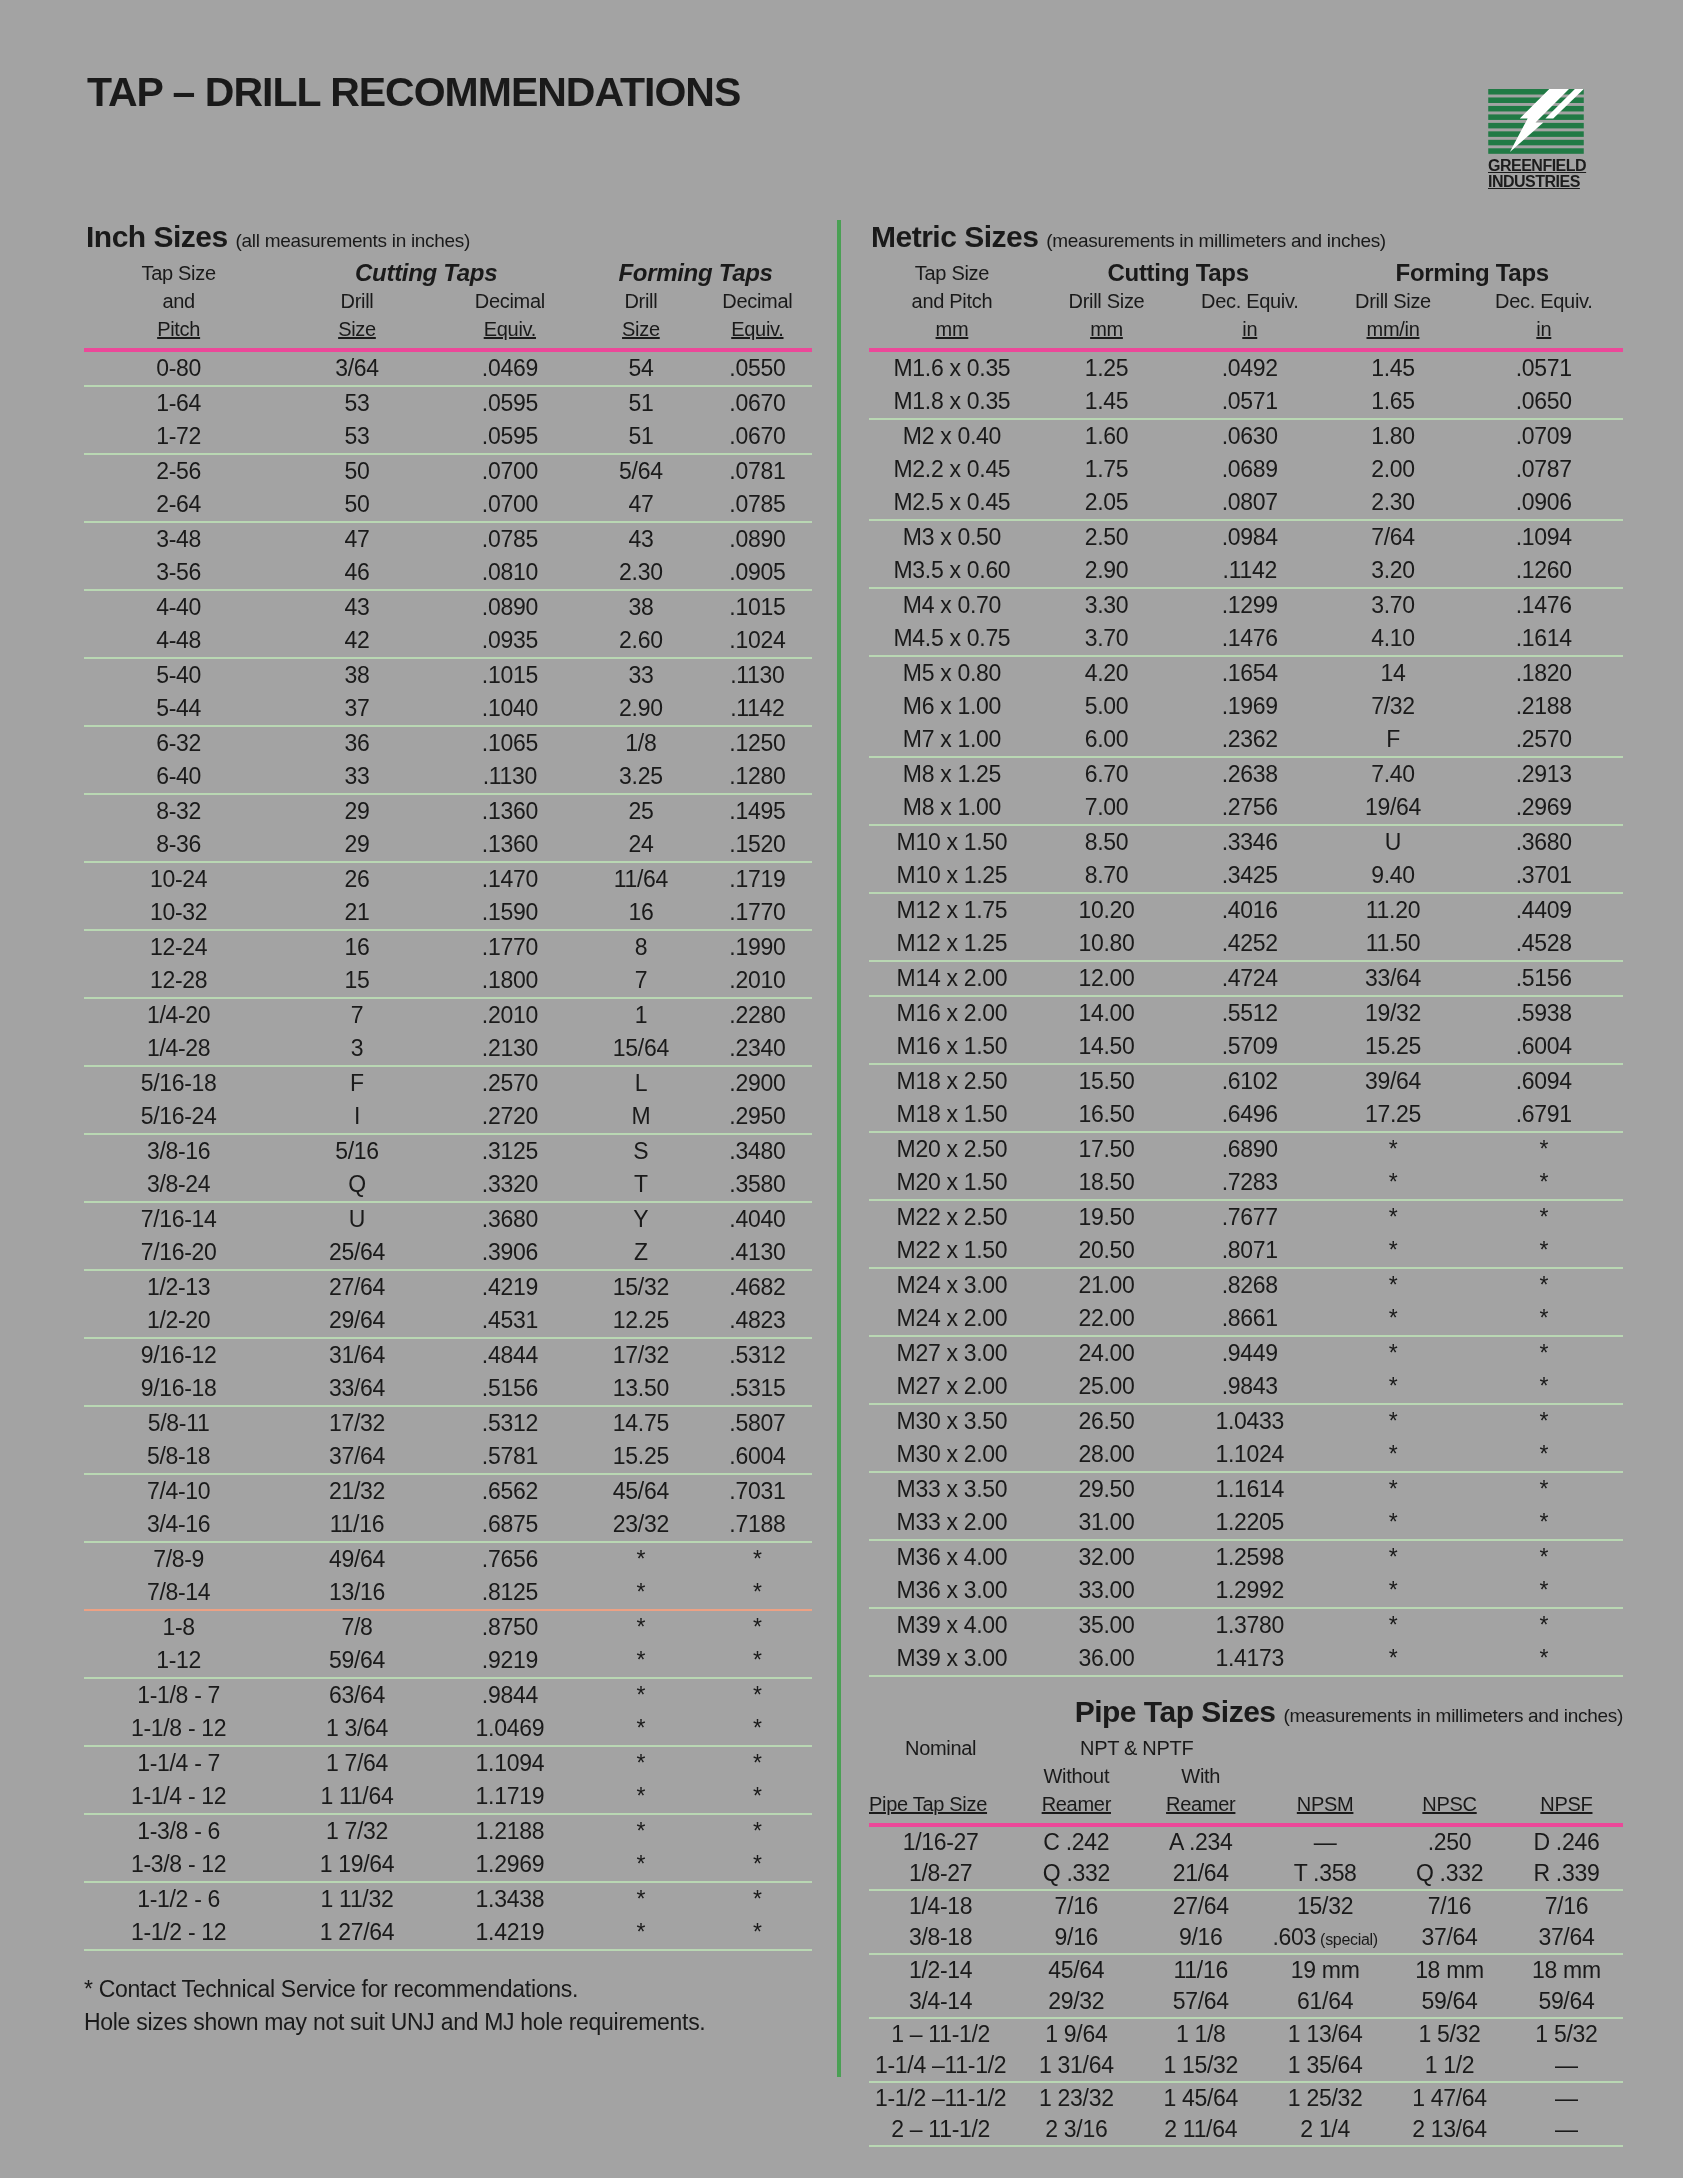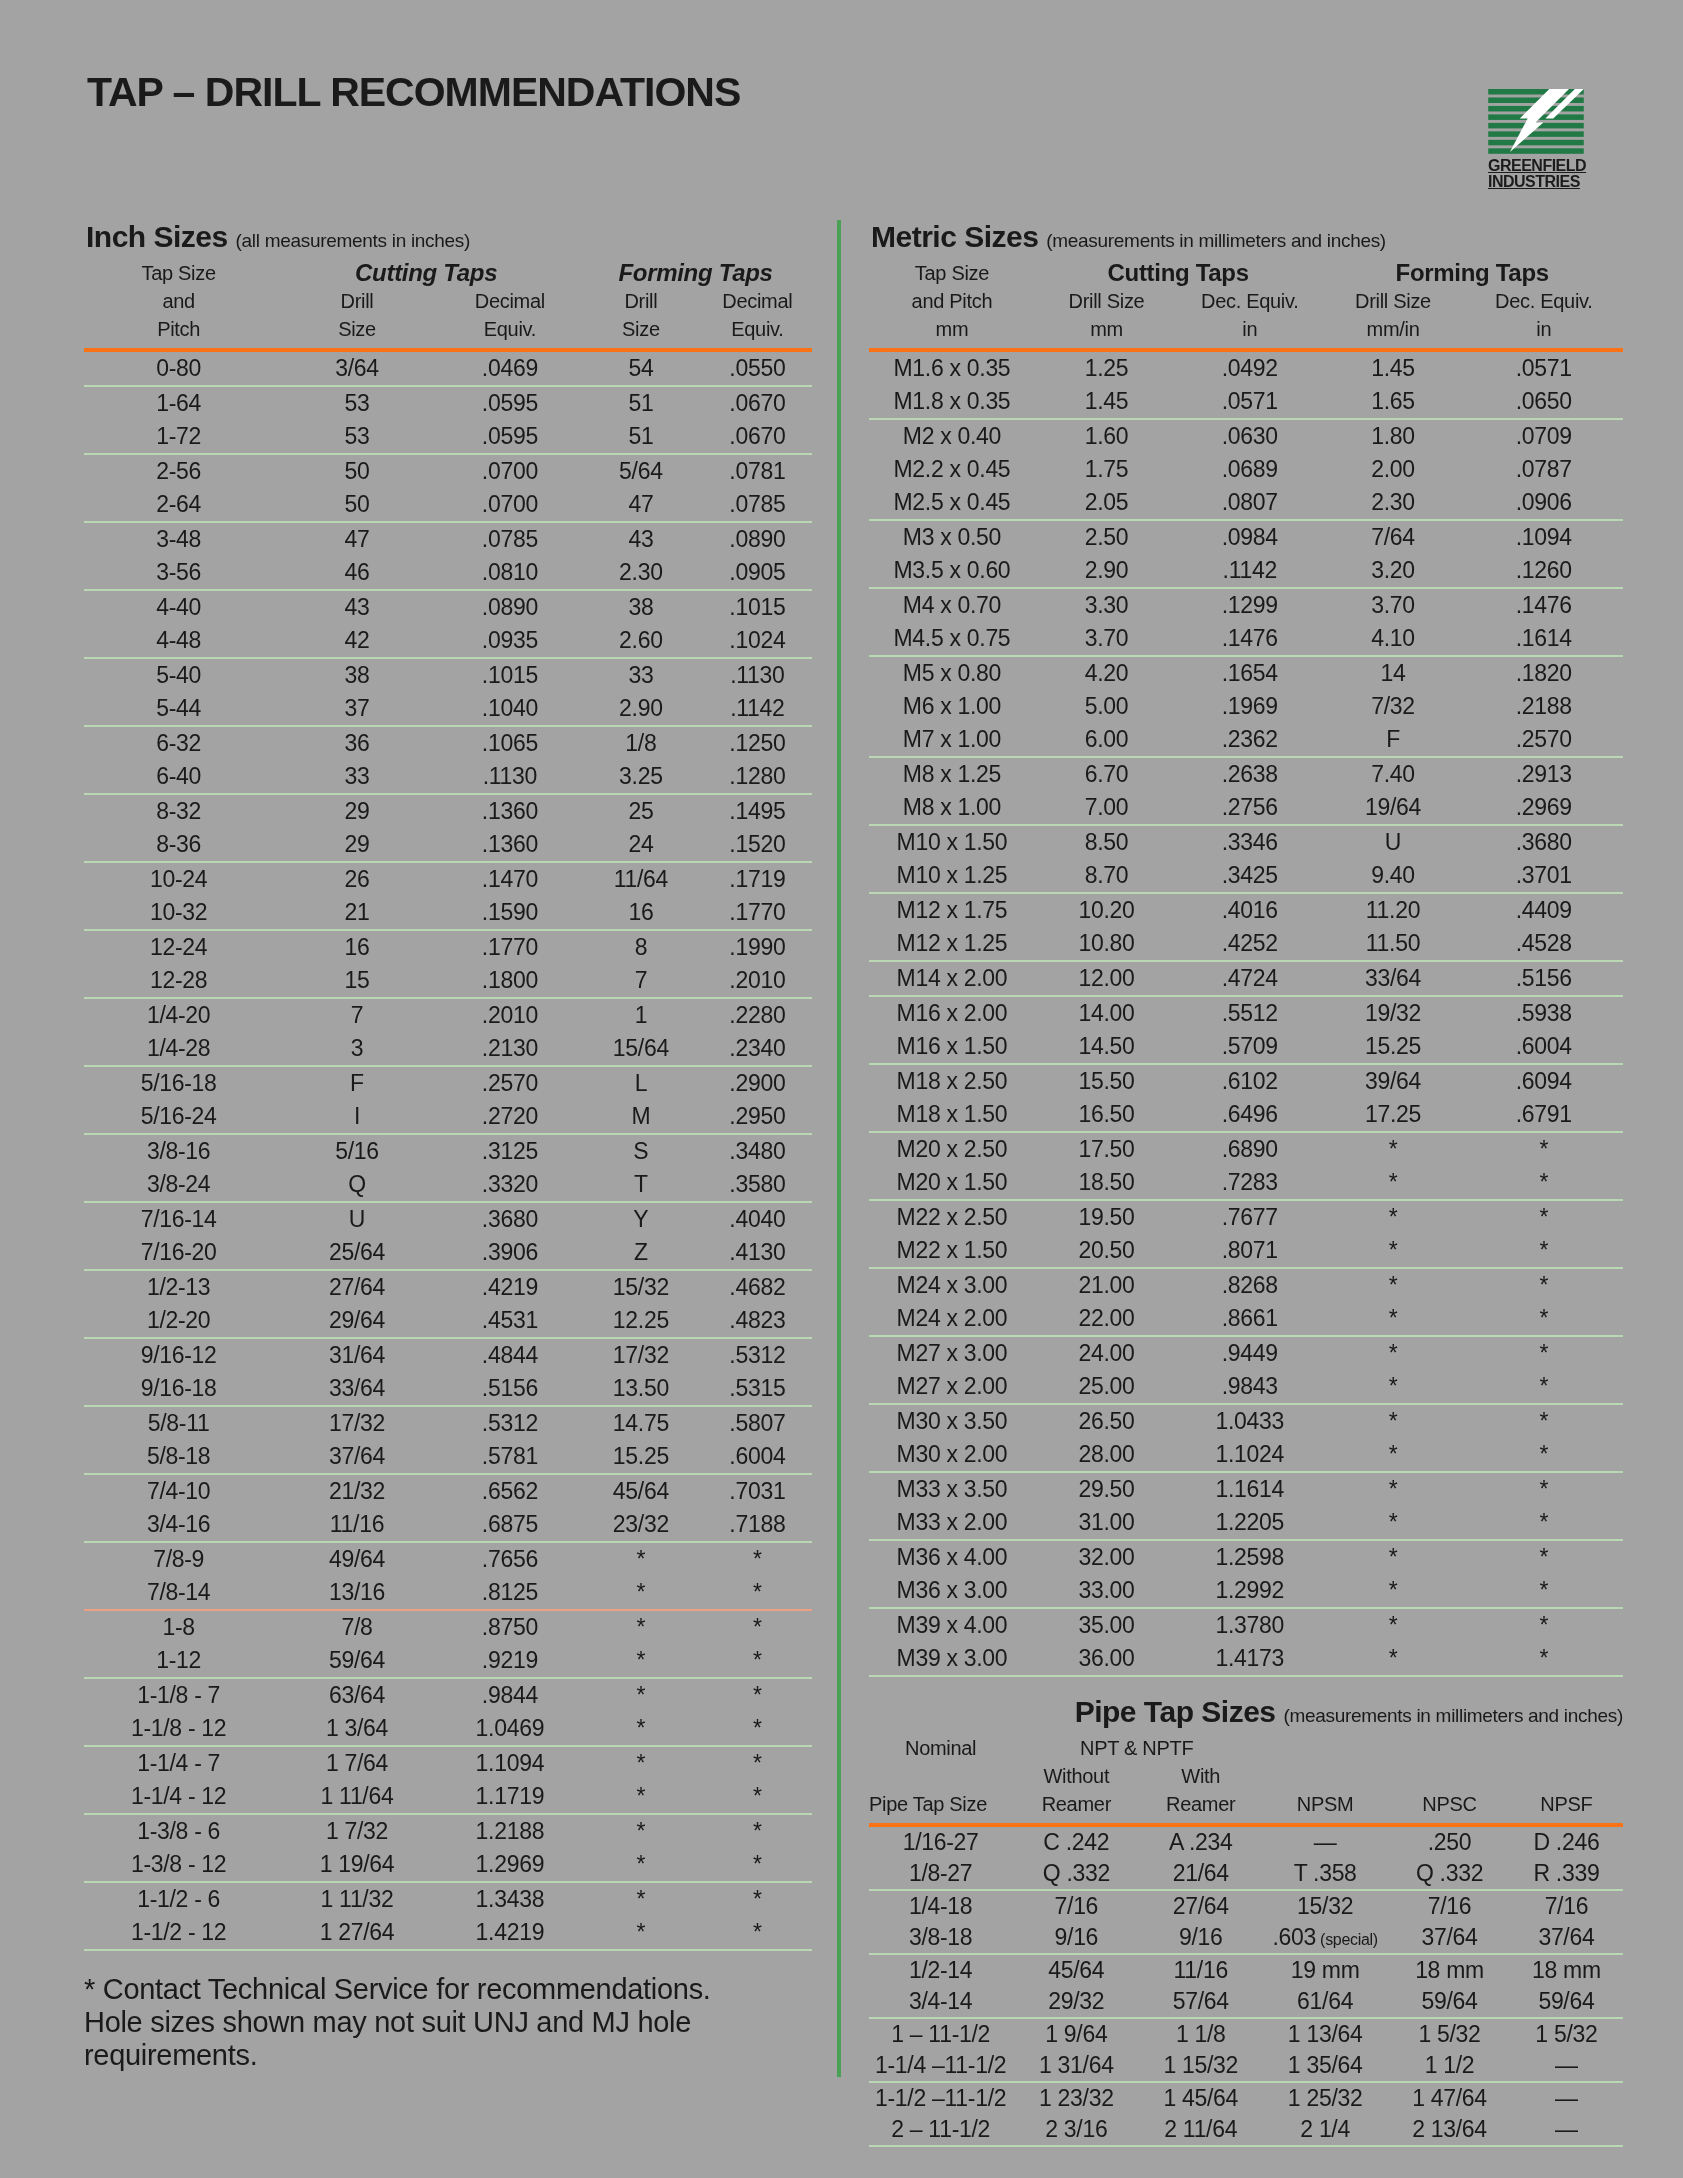--- a/index.html
+++ b/index.html
@@ -13,32 +13,32 @@
   
   .divider-v{position:absolute;left:837px;top:220px;width:4px;height:1857px;background:#4aa054;}
   .col-left{position:absolute;left:84px;top:220px;width:728px;}
   .col-right{position:absolute;left:869px;top:220px;width:754px;}
   .section-heading{font-size:30px;font-weight:bold;letter-spacing:-0.5px;margin:0 0 6px 2px;}
   .section-heading .h-small{font-size:19px;font-weight:normal;letter-spacing:-0.3px;}
   .pipe-heading{margin-top:18px;text-align:right;}
   
   table.tbl{width:100%;border-collapse:collapse;table-layout:fixed;letter-spacing:-0.3px;}
   table.tbl th{font-weight:normal;font-size:20px;text-align:center;vertical-align:bottom;padding:0 0 2px 0;line-height:26px;}
-  table.tbl thead tr.last-head th{border-bottom:4px solid #f97316;padding-bottom:6px;}
+  table.tbl thead tr.last-head th{border-bottom:4px solid #ec4899;padding-bottom:6px;text-decoration:underline;}
   table.tbl th.group{font-size:24px;font-weight:bold;}
   table.tbl th.italic{font-style:italic;}
   table.tbl th.left{text-align:left;}
   table.tbl td{font-size:23px;text-align:center;vertical-align:middle;padding:0;}
   .tbl-inch td{height:33px;}
   .tbl-metric td{height:33px;}
   .tbl-pipe td{height:31px;font-size:22px;}
   tr.rule td{border-bottom:2px solid #b9d7b3;}
   tr.rule-red td{border-bottom-color:#eda184;}
   td .small{font-size:16px;}
-  .footnotes{margin-top:22px;font-size:29px;line-height:33px;letter-spacing:-0.3px;}
+  .footnotes{margin-top:22px;font-size:23px;line-height:33px;letter-spacing:-0.3px;}
 </style>
 </head>
 <body>
 
 <div class="page">
 
   <div class="title">TAP – DRILL RECOMMENDATIONS</div>
 
   <div class="logo">
     <svg class="logo-mark" viewBox="0 0 97 66" xmlns="http://www.w3.org/2000/svg">

